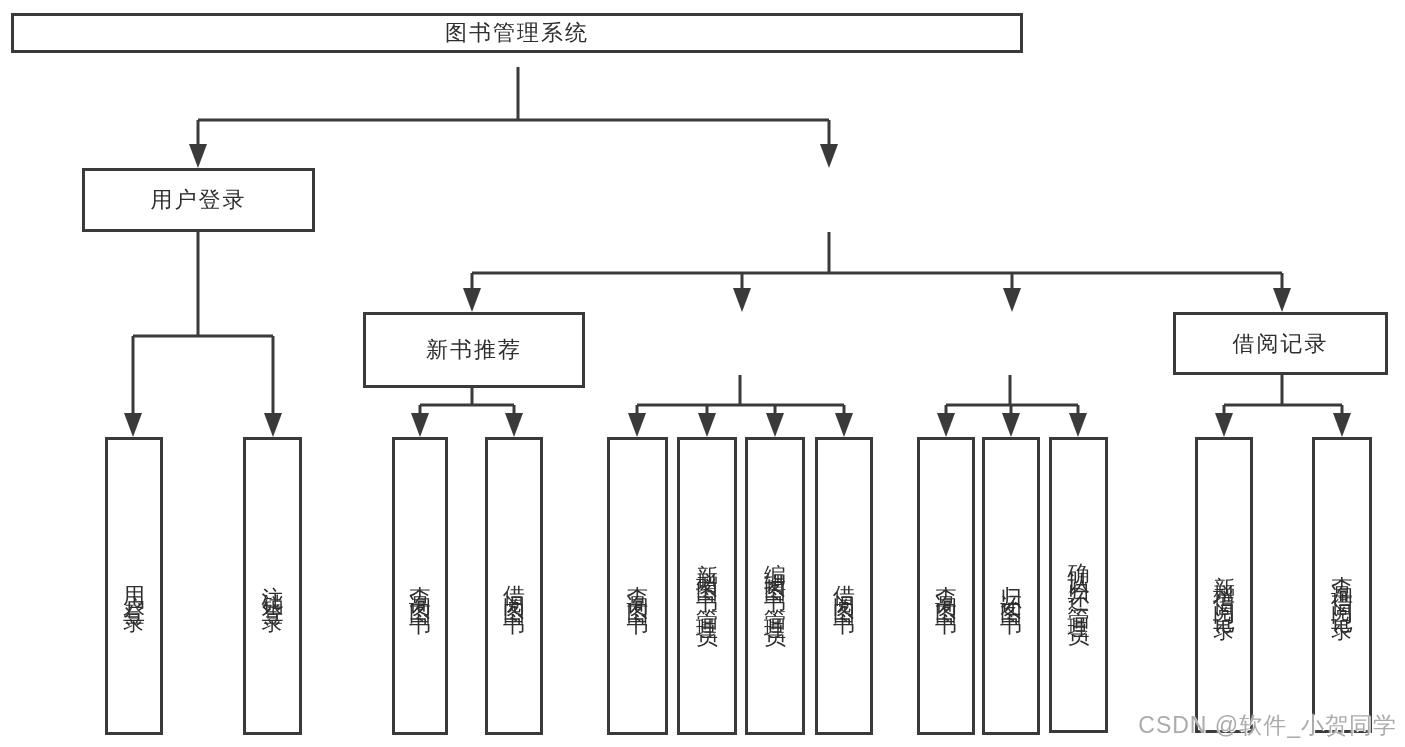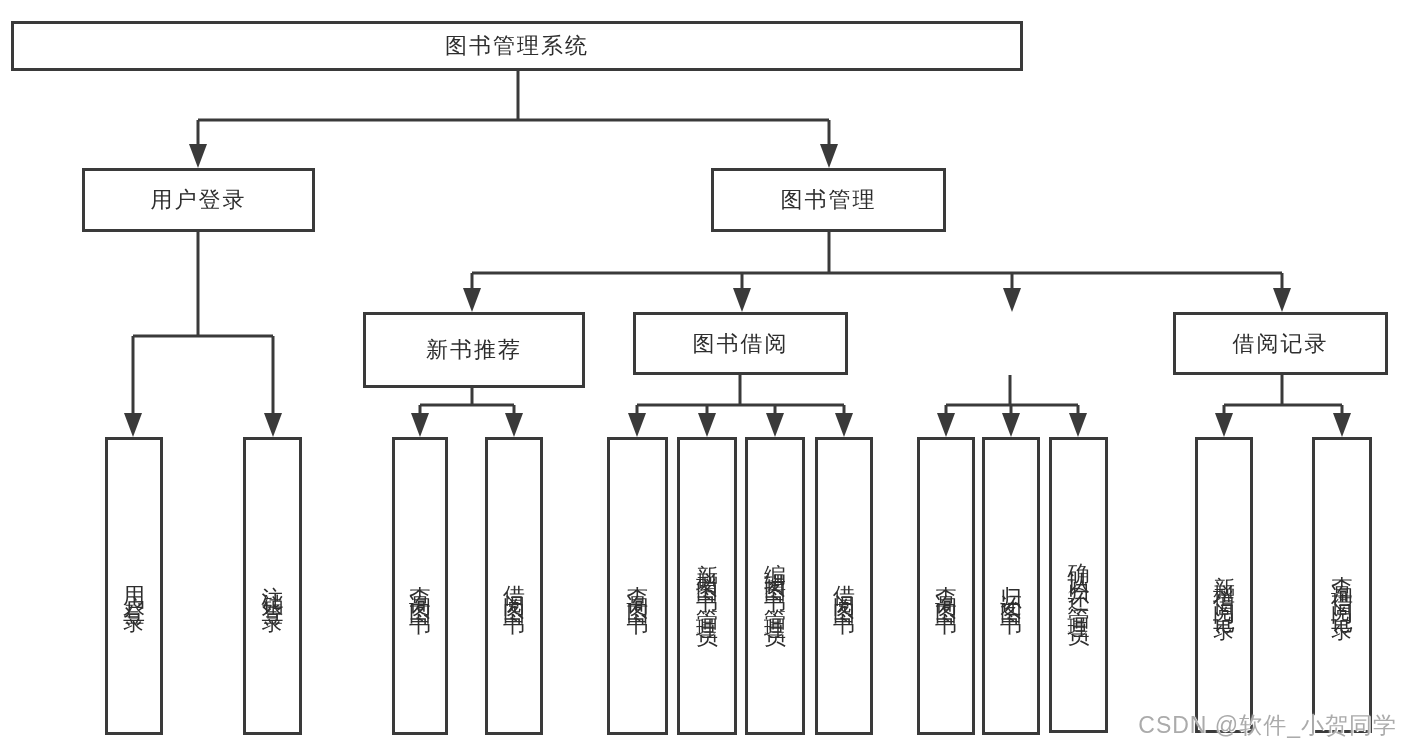--- a/index.html
+++ b/index.html
@@ -106,27 +106,25 @@
       <polygon points="766,413 784,413 775,437"></polygon>
       <polygon points="835,413 853,413 844,437"></polygon>
       <polygon points="937,413 955,413 946,437"></polygon>
       <polygon points="1002,413 1020,413 1011,437"></polygon>
       <polygon points="1069,413 1087,413 1078,437"></polygon>
       <polygon points="1215,413 1233,413 1224,437"></polygon>
       <polygon points="1333,413 1351,413 1342,437"></polygon>
     </g>
   </svg>
 
-  <div class="node" style="left:11px;top:13px;width:1012px;height:50px;margin-top:8px;">图书管理系统</div>
+  <div class="node" style="left:11px;top:13px;width:1012px;height:40px;">图书管理系统</div>
 
   <div class="node" style="left:82px;top:168px;width:233px;height:64px;">用户登录</div>
-  <div class="node" style="left:711px;top:168px;width:235px;height:64px;">图书管理</div>
 
   <div class="node" style="left:363px;top:312px;width:222px;height:76px;">新书推荐</div>
-  <div class="node" style="left:633px;top:312px;width:215px;height:63px;">图书借阅</div>
   <div class="node" style="left:1173px;top:312px;width:215px;height:63px;">借阅记录</div>
 
   <div class="node tall" style="left:105px;top:437px;width:58px;height:298px;">用户登录</div>
   <div class="node tall" style="left:243px;top:437px;width:59px;height:298px;">注销登录</div>
 
   <div class="node tall" style="left:392px;top:437px;width:56px;height:298px;">查询图书</div>
   <div class="node tall" style="left:485px;top:437px;width:58px;height:298px;">借阅图书</div>
 
   <div class="node tall" style="left:607px;top:437px;width:61px;height:298px;">查询图书</div>
   <div class="node tall" style="left:677px;top:437px;width:60px;height:298px;">新增图书（管理员）</div>

